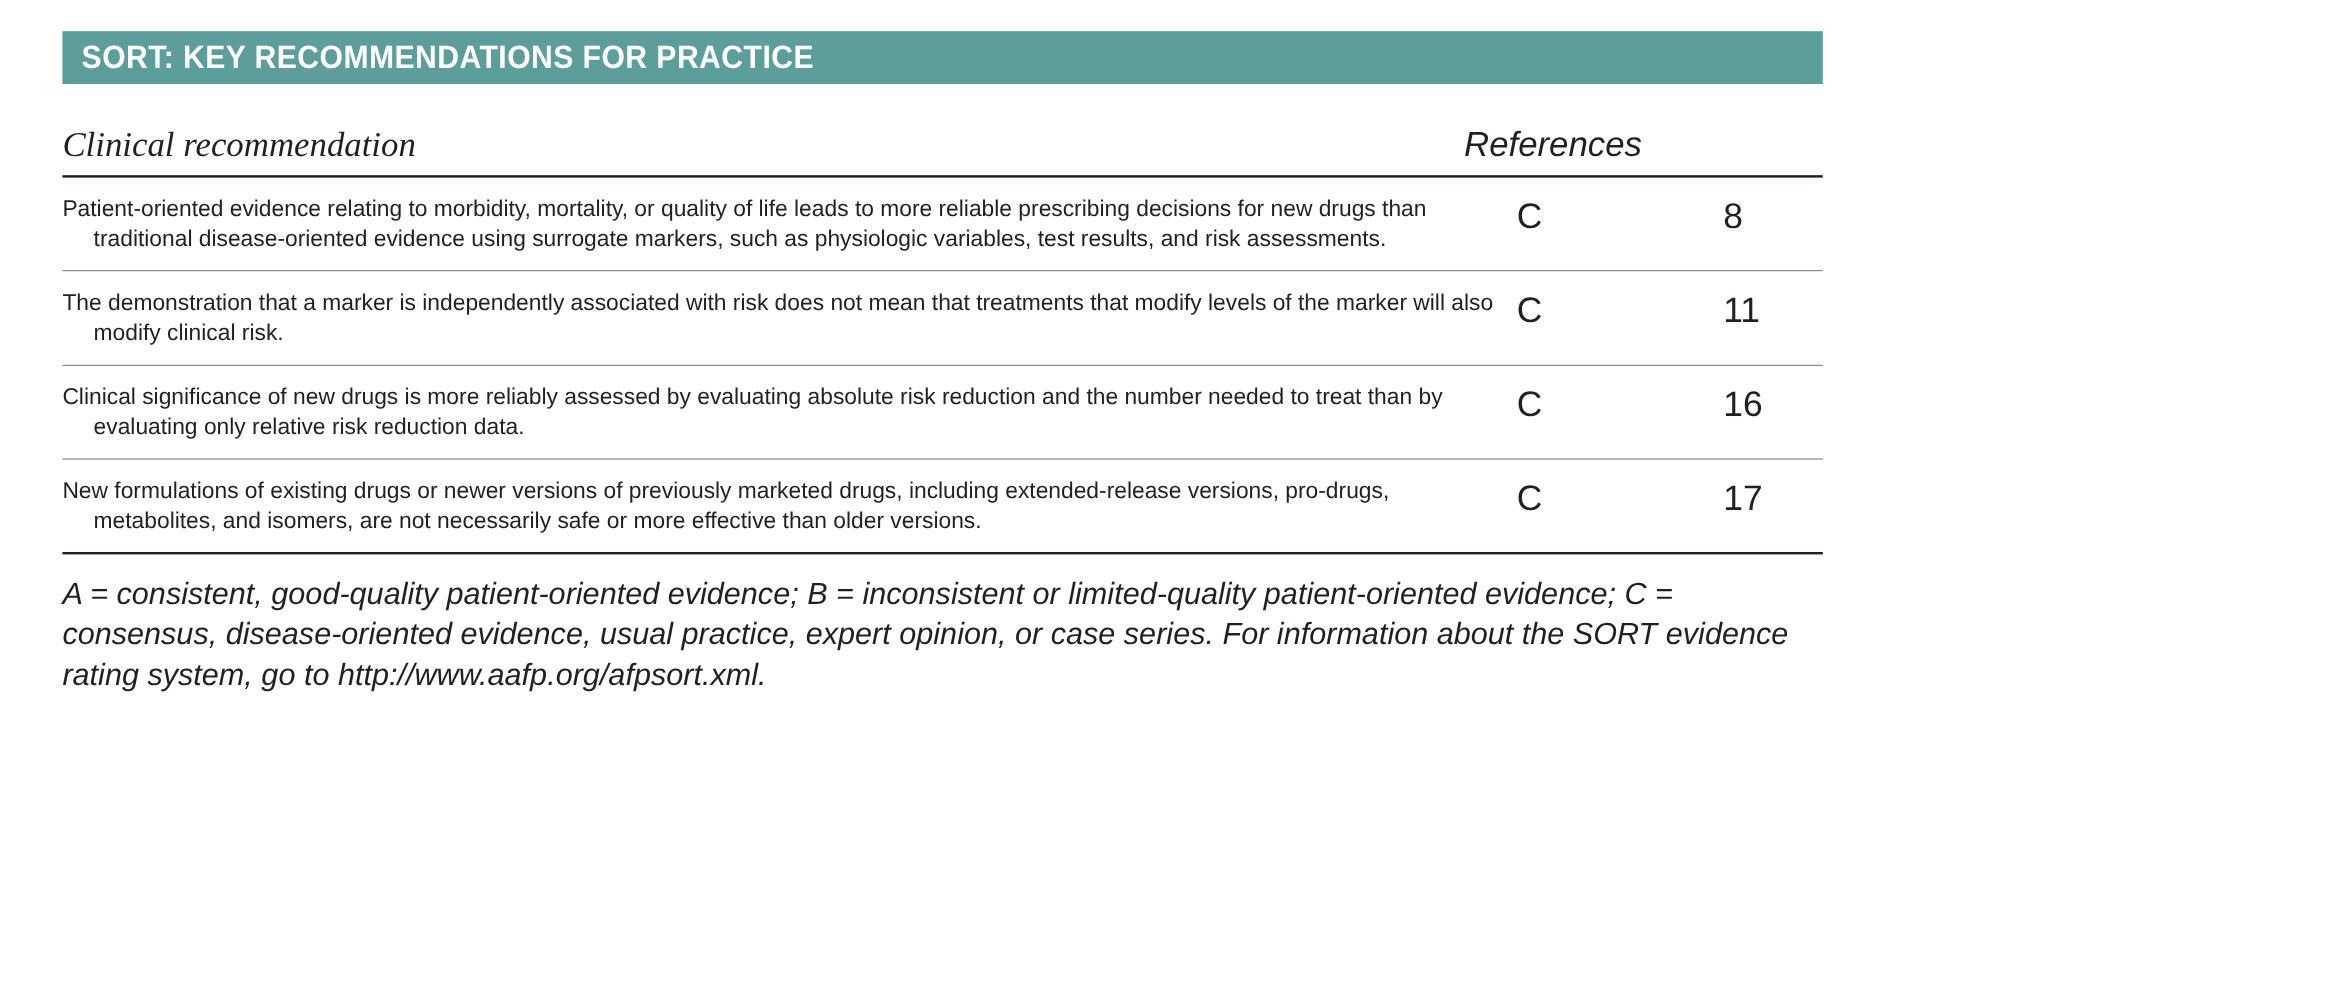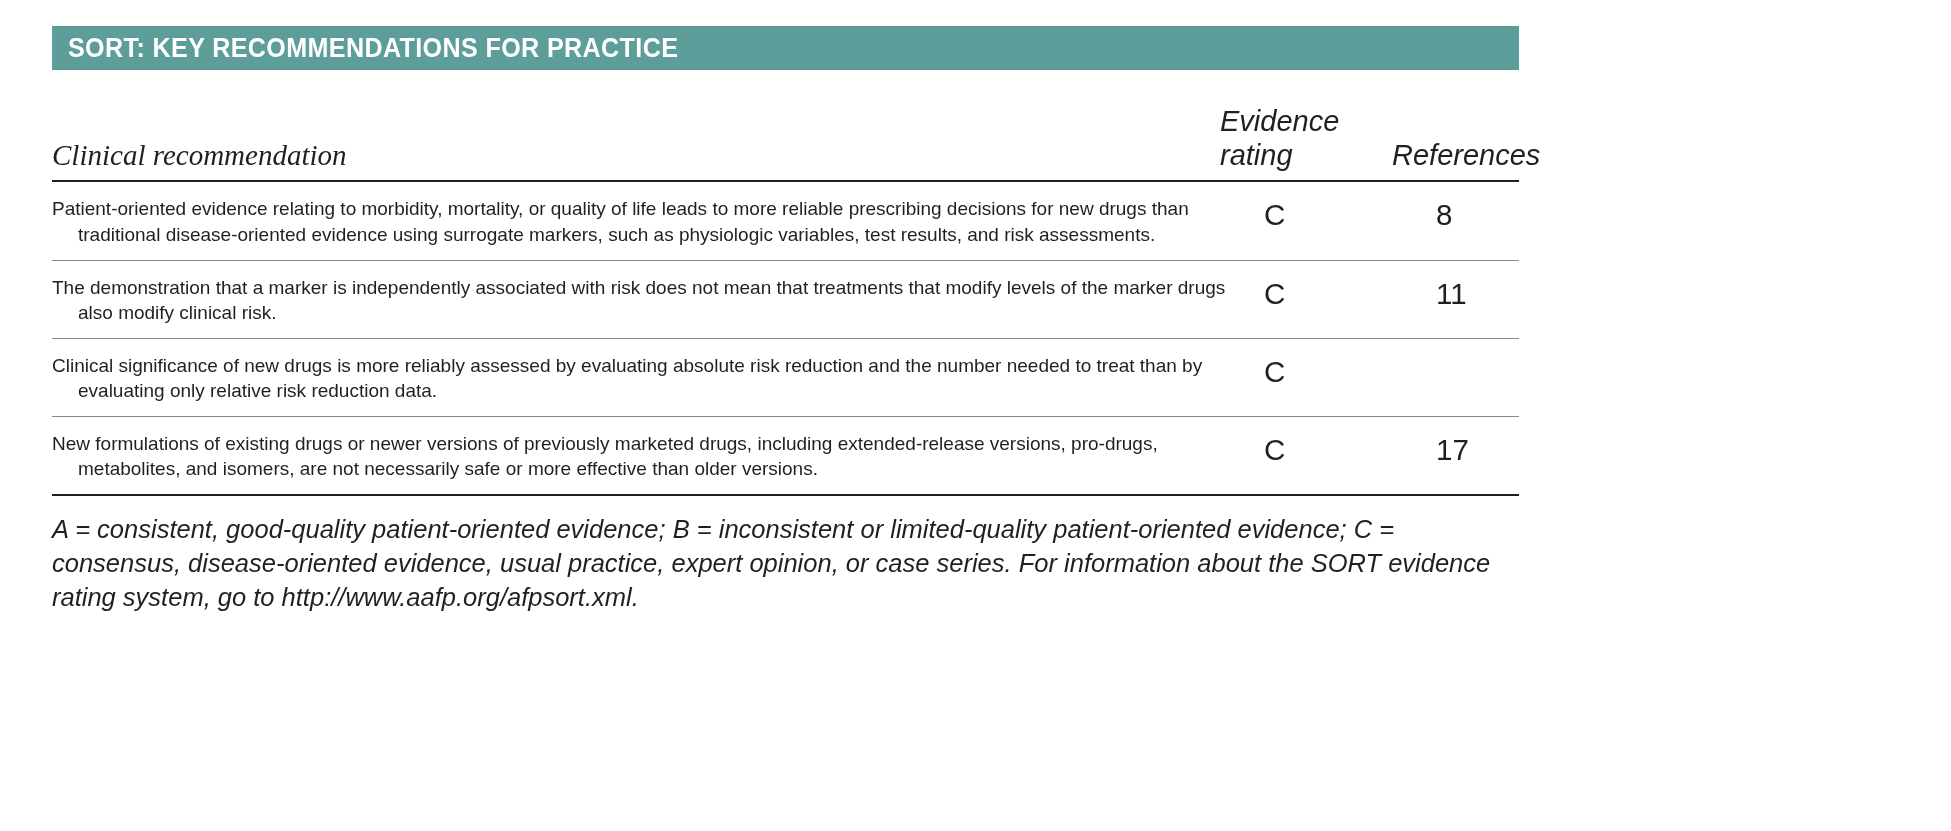--- a/index.html
+++ b/index.html
@@ -123,46 +123,43 @@
 
 <div class="sort-table-figure">
   <div class="table-inner">
 
     <div class="banner">
       <div class="banner-title">SORT: KEY RECOMMENDATIONS FOR PRACTICE</div>
     </div>
 
     <div class="row thead">
       <div class="col-rec th th-rec">Clinical recommendation</div>
-      <div class="col-rate th">
-        <div>Evidence</div>
-        <div>rating</div>
-      </div>
       <div class="col-ref th">References</div>
     </div>
 
     <hr class="rule">
 
     <div class="row tbody-row">
       <div class="col-rec rec-text">Patient-oriented evidence relating to morbidity, mortality, or quality of life leads to more reliable prescribing decisions for new drugs than traditional disease-oriented evidence using surrogate markers, such as physiologic variables, test results, and risk assessments.</div>
       <div class="col-rate cell-val">C</div>
       <div class="col-ref cell-val">8</div>
     </div>
     <hr class="rule rule-thin">
 
     <div class="row tbody-row">
-      <div class="col-rec rec-text">The demonstration that a marker is independently associated with risk does not mean that treatments that modify levels of the marker drugs also modify clinical risk.</div>
+      <div class="col-rec rec-text">The demonstration that a marker is independently associated with risk does not mean that treatments that modify levels of the marker will also modify clinical risk.</div>
       <div class="col-rate cell-val">C</div>
       <div class="col-ref cell-val">11</div>
     </div>
     <hr class="rule rule-thin">
 
     <div class="row tbody-row">
       <div class="col-rec rec-text">Clinical significance of new drugs is more reliably assessed by evaluating absolute risk reduction and the number needed to treat than by evaluating only relative risk reduction data.</div>
       <div class="col-rate cell-val">C</div>
+      <div class="col-ref cell-val">16</div>
     </div>
     <hr class="rule rule-thin">
 
     <div class="row tbody-row">
       <div class="col-rec rec-text">New formulations of existing drugs or newer versions of previously marketed drugs, including extended-release versions, pro-drugs, metabolites, and isomers, are not necessarily safe or more effective than older versions.</div>
       <div class="col-rate cell-val">C</div>
       <div class="col-ref cell-val">17</div>
     </div>
 
     <hr class="rule footnote-rule">

